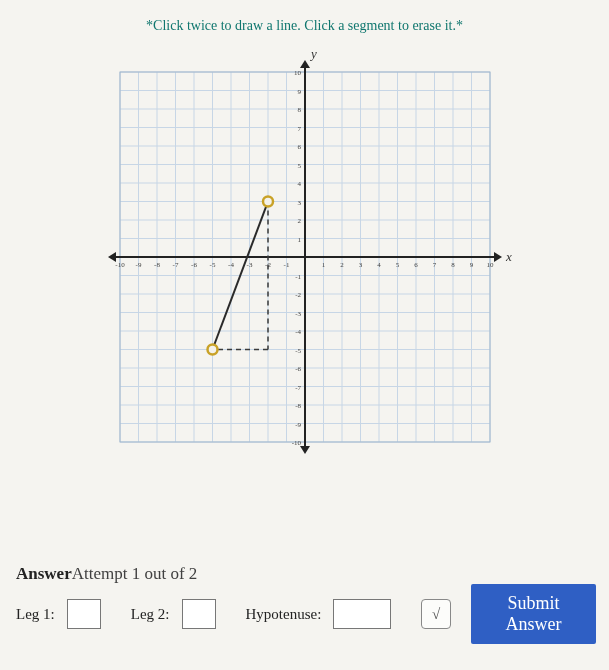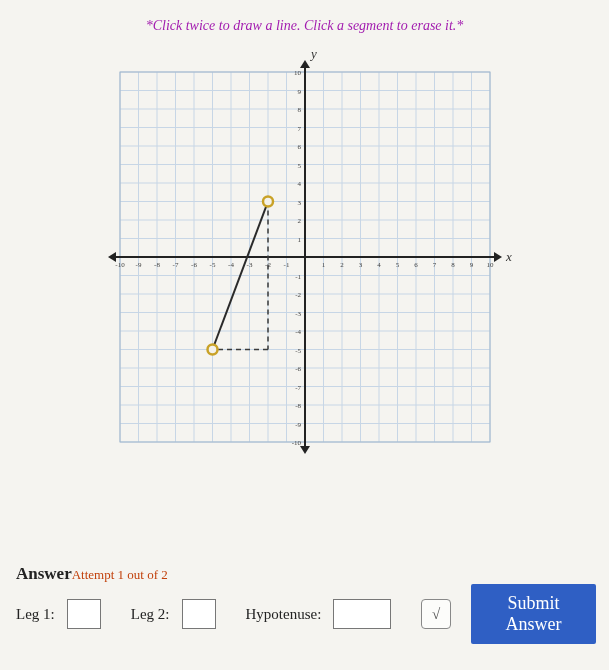--- a/index.html
+++ b/index.html
@@ -7,23 +7,22 @@
     font-family: Georgia, 'Times New Roman', serif;
     background: #f5f4f0;
     width: 609px;
     height: 670px;
     position: relative;
     color: #333;
   }
   .instruction {
     text-align: center;
     font-size: 14px;
-    color: #a21caf;
+    color: #0f766e;
     padding-top: 18px;
-    font-style: italic;
     font-family: Georgia, serif;
   }
   .chart-wrap {
     display: flex;
     justify-content: center;
     margin-top: 8px;
     position: relative;
   }
   .plot-svg { display: block; }
   .axis-label-y {
@@ -45,22 +44,22 @@
     gap: 0;
   }
   .answer-label {
     font-family: Georgia, serif;
     font-size: 17px;
     font-weight: bold;
     color: #222;
   }
   .attempt-text {
     font-family: Georgia, serif;
-    font-size: 13px;
-    color: #c2410c;
+    font-size: 17px;
+    color: #404040;
   }
   .inputs-row {
     position: absolute;
     left: 16px;
     bottom: 26px;
     display: flex;
     align-items: center;
     gap: 12px;
     font-family: Georgia, serif;
     font-size: 15px;

